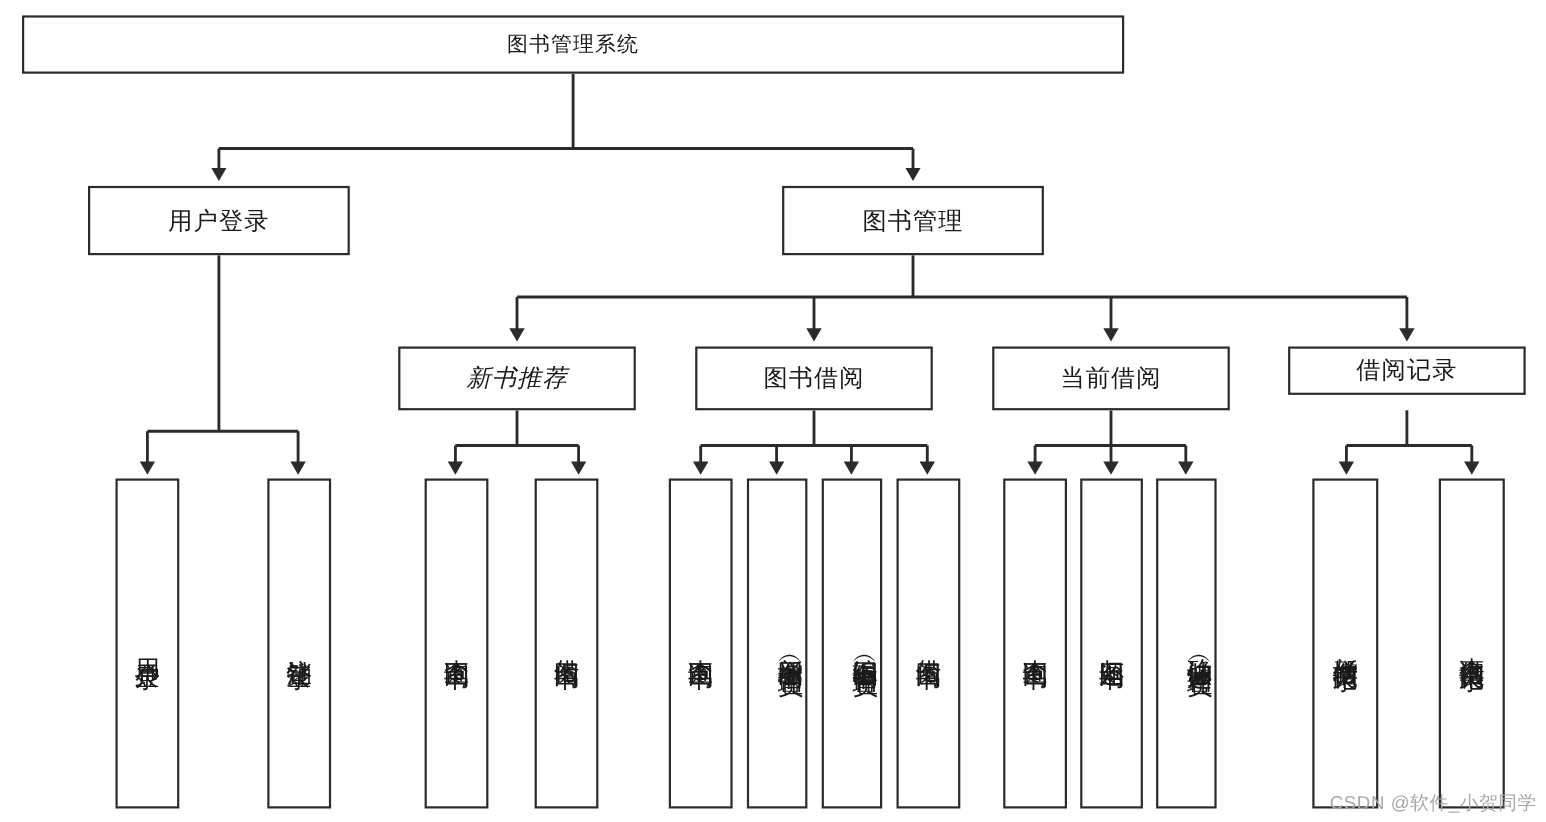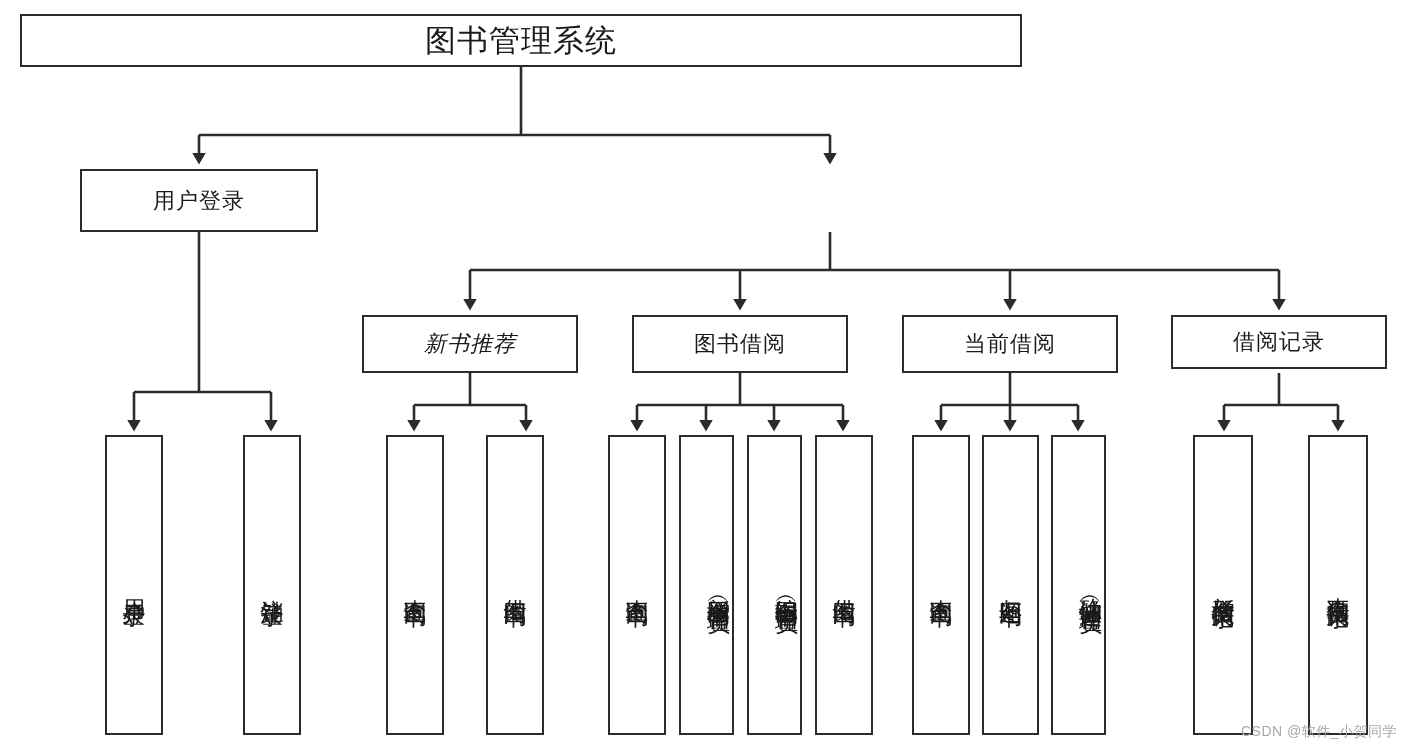--- a/index.html
+++ b/index.html
@@ -20,21 +20,21 @@
     align-items:center;
     justify-content:center;
     color:#1a1a1a;
     z-index:2;
   }
   .node.h{
     font-size:22px;
     letter-spacing:1px;
     line-height:1;
   }
-  .node.root{font-size:31px;}
+  .node.root{font-size:19px;}
   .node.v{
     writing-mode:vertical-rl;
     text-orientation:upright;
     font-size:23px;
     line-height:1.18;
     letter-spacing:2px;
     align-items:flex-start;
     justify-content:center;
     padding-top:8px;
   }
@@ -43,21 +43,21 @@
     writing-mode:vertical-rl;
     text-orientation:upright;
     white-space:normal;
     text-align:center;
   }
   .node.v .vtxt{max-height:100%;}
   .watermark{
     position:absolute;
     right:8px;
     bottom:6px;
-    font-size:14px;
+    font-size:17px;
     color:#a8a8a8;
     letter-spacing:0.5px;
     z-index:3;
     white-space:nowrap;
   }
 </style>
 </head>
 <body>
 
 <div id="canvas">
@@ -112,31 +112,34 @@
     </g>
   </svg>
 
   <div class="node h root" style="left:20px;top:14px;width:1002px;height:53px;">
     <span>图书管理系统</span>
   </div>
 
   <div class="node h" style="left:80px;top:169px;width:238px;height:63px;">
     <span>用户登录</span>
   </div>
+  <div class="node h" style="left:711px;top:169px;width:238px;height:63px;">
+    <span>图书管理</span>
+  </div>
 
   <div class="node h" style="left:362px;top:315px;width:216px;height:58px;font-style:italic;">
     <span>新书推荐</span>
   </div>
   <div class="node h" style="left:632px;top:315px;width:216px;height:58px;text-align:center;">
     <span>图书借阅</span>
   </div>
   <div class="node h" style="left:902px;top:315px;width:216px;height:58px;">
     <span>当前借阅</span>
   </div>
-  <div class="node h" style="left:1171px;top:315px;width:216px;height:54px;">
+  <div class="node h" style="left:1171px;top:315px;width:216px;height:44px;">
     <span>借阅记录</span>
   </div>
 
   <div class="node v mid" style="left:105px;top:435px;width:58px;height:300px;">
     <span class="vtxt">用户登录</span>
   </div>
   <div class="node v mid" style="left:243px;top:435px;width:58px;height:300px;">
     <span class="vtxt">注销登录</span>
   </div>
 

